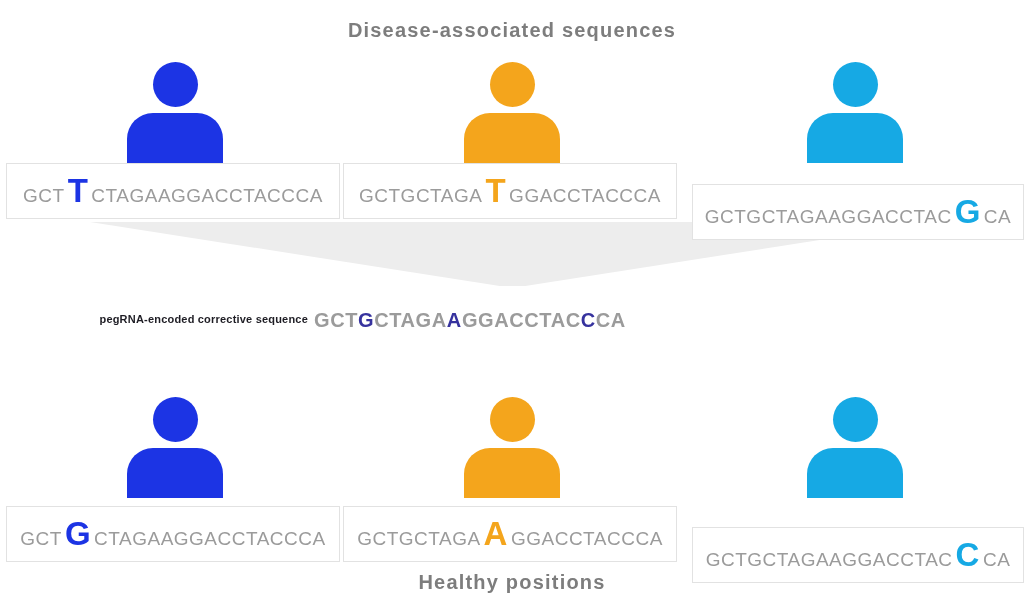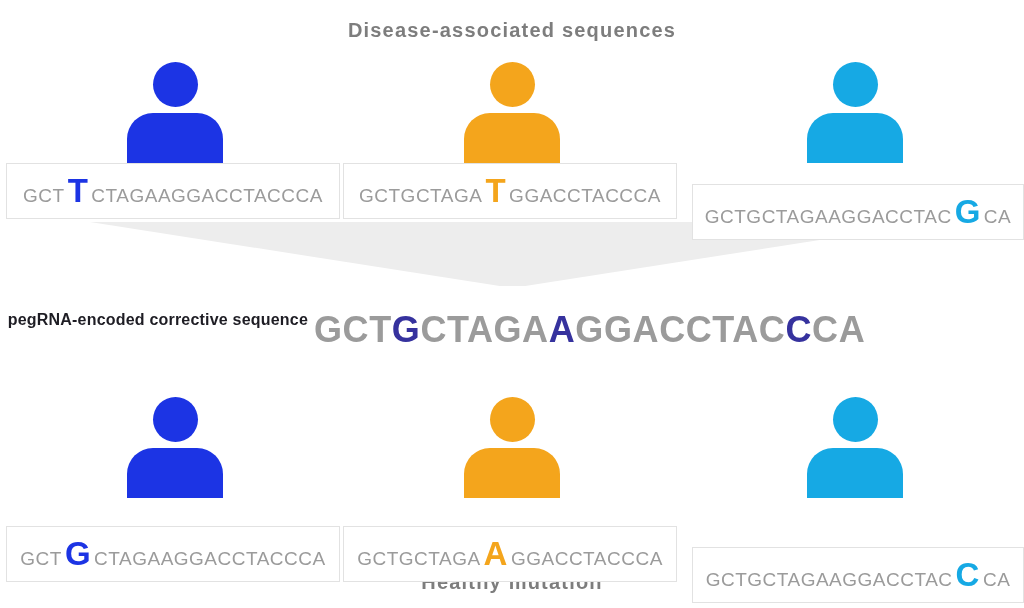--- a/index.html
+++ b/index.html
@@ -27,41 +27,41 @@
     position:absolute;height:54px;background:#ffffff;border:1px solid var(--box_border);
     z-index:2;display:flex;align-items:center;justify-content:center;
   }
   .seq{font-size:19px;letter-spacing:0.5px;color:var(--sequence_gray);white-space:nowrap;}
   .seq .mut{font-size:33px;font-weight:700;margin:0 3px;}
   .mut-blue{color:var(--blue);}
   .mut-orange{color:var(--orange);}
   .mut-cyan{color:var(--cyan);}
 
   .row-top .seq-box{top:163px;}
-  .row-bottom .seq-box{top:526px;}
+  .row-bottom .seq-box{top:506px;}
   .bx-1{left:6px;width:332px;}
   .bx-2{left:343px;width:332px;}
   .bx-3{left:692px;width:330px;margin-top:21px;}
 
   
   .funnel{
     position:absolute;left:90px;top:222px;width:845px;height:64px;
     background:var(--funnel_gray);
     clip-path:polygon(0 0,100% 0,51.5% 100%,48.5% 100%);
   }
 
   
   .center-label{
     position:absolute;left:0;top:311px;width:308px;text-align:right;
-    font-size:16px;font-weight:700;line-height:17px;color:var(--label_dark);
+    font-size:11px;font-weight:700;line-height:17px;color:var(--label_dark);
     letter-spacing:0.2px;
   }
   .center-seq{
     position:absolute;left:314px;top:309px;
-    font-size:36px;font-weight:700;letter-spacing:0.6px;
+    font-size:20px;font-weight:700;letter-spacing:0.6px;
     color:var(--sequence_gray);white-space:nowrap;
   }
   .center-seq .hl{color:var(--navy);}
 </style>
 </head>
 <body>
 
 <div class="canvas">
 
   <div class="title top">Disease-associated sequences</div>
@@ -116,15 +116,15 @@
       <div class="seq"><span>GCT</span><span class="mut mut-blue">G</span><span>CTAGAAGGACCTACCCA</span></div>
     </div>
     <div class="seq-box bx-2">
       <div class="seq"><span>GCTGCTAGA</span><span class="mut mut-orange">A</span><span>GGACCTACCCA</span></div>
     </div>
     <div class="seq-box bx-3">
       <div class="seq"><span>GCTGCTAGAAGGACCTAC</span><span class="mut mut-cyan">C</span><span>CA</span></div>
     </div>
   </div>
 
-  <div class="title bottom">Healthy mutation</div>
+  <div class="title bottom">Healthy positions</div>
 
 </div>
 
 </body></html>

